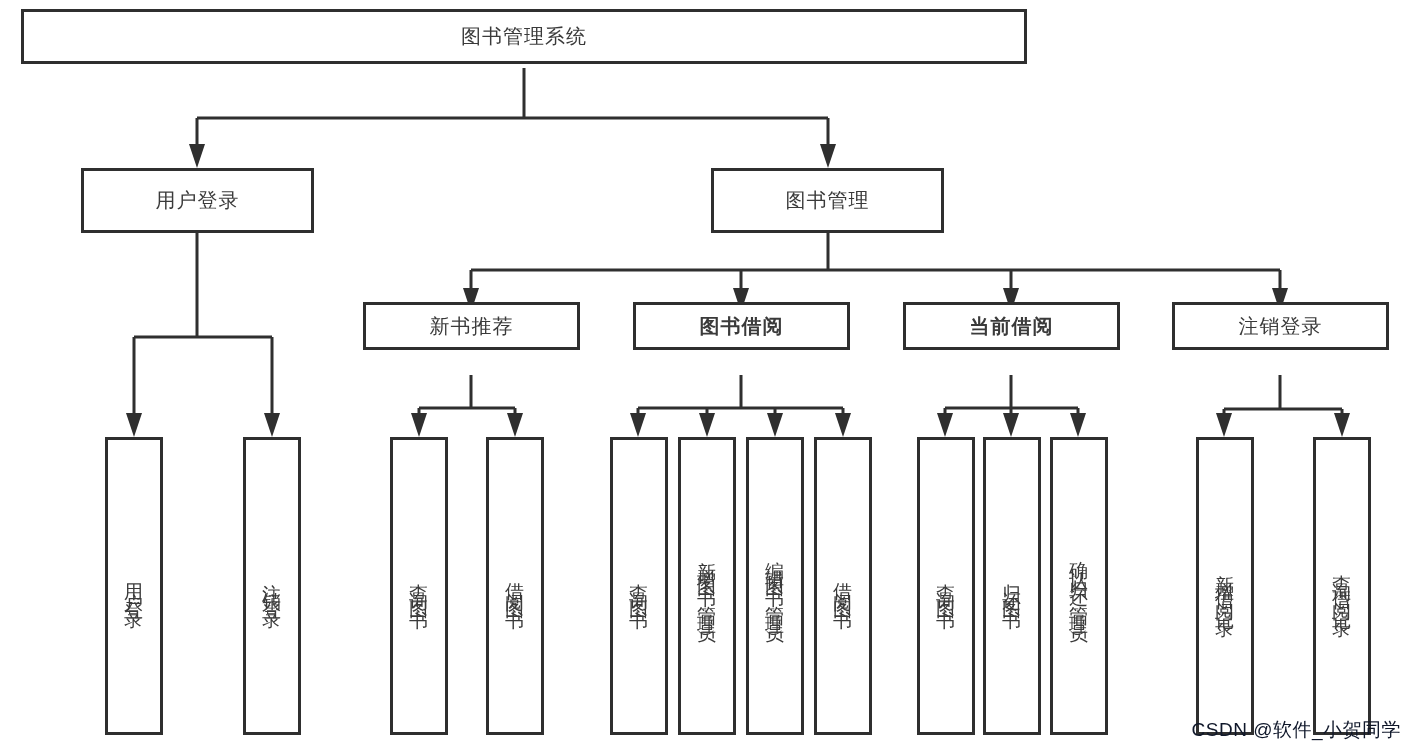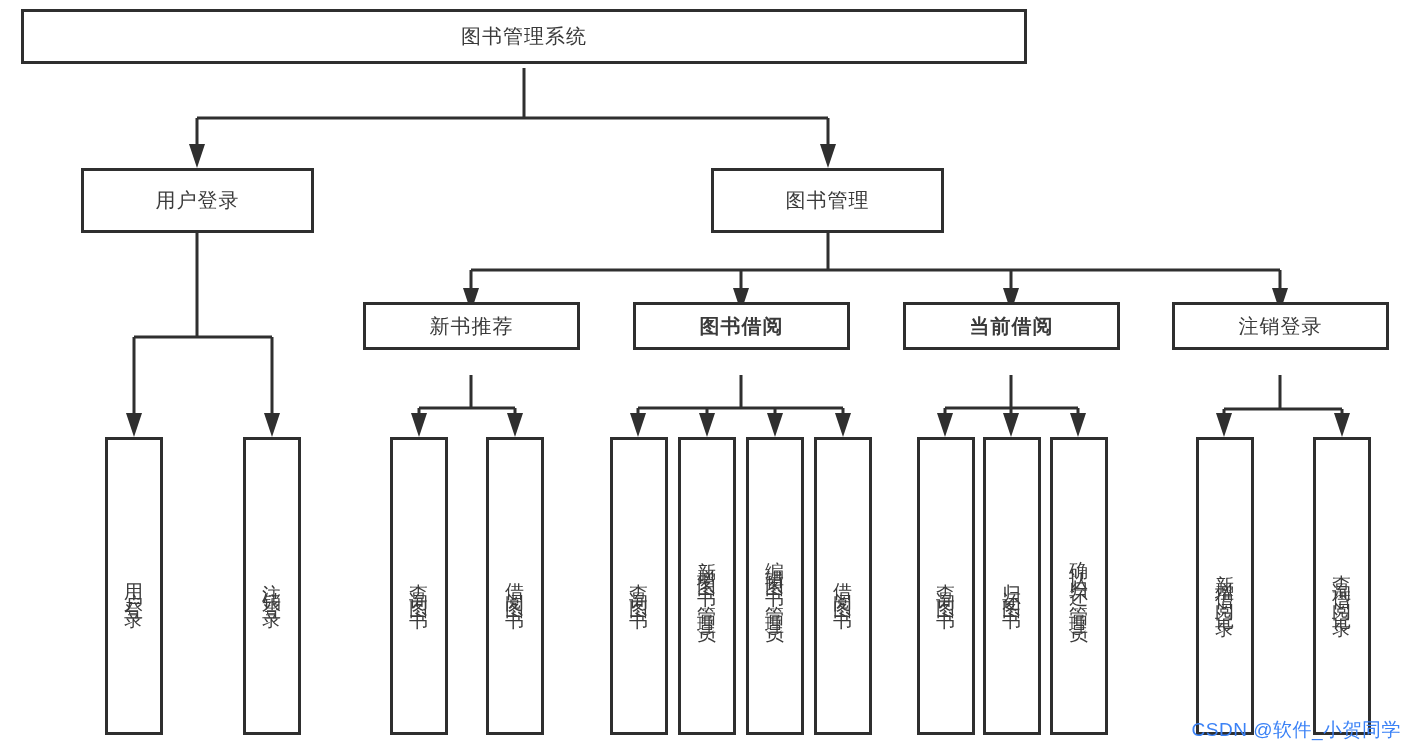--- a/index.html
+++ b/index.html
@@ -66,21 +66,21 @@
   .c9  { left: 917px; }
   .c10 { left: 983px; }
   .c11 { left: 1050px; }
   .c12 { left: 1196px; }
   .c13 { left: 1313px; }
   .watermark {
     position: absolute;
     right: 4px;
     bottom: 4px;
     font-size: 19px;
-    color: #3b82f6;
+    color: #0f172a;
     letter-spacing: 0.5px;
     z-index: 5;
     white-space: nowrap;
   }
 </style>
 </head>
 <body>
 
 <div id="canvas">
 

